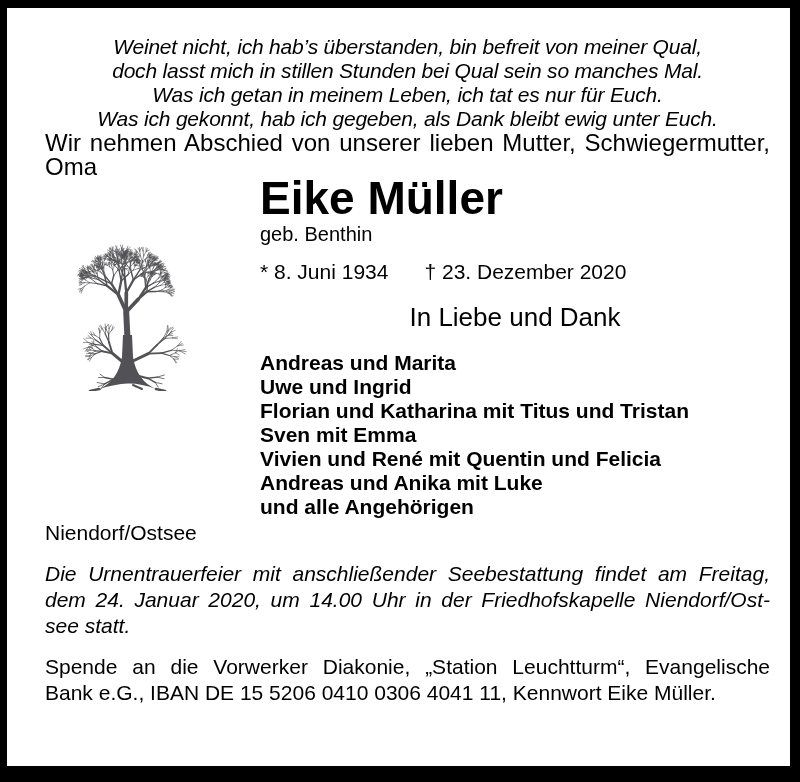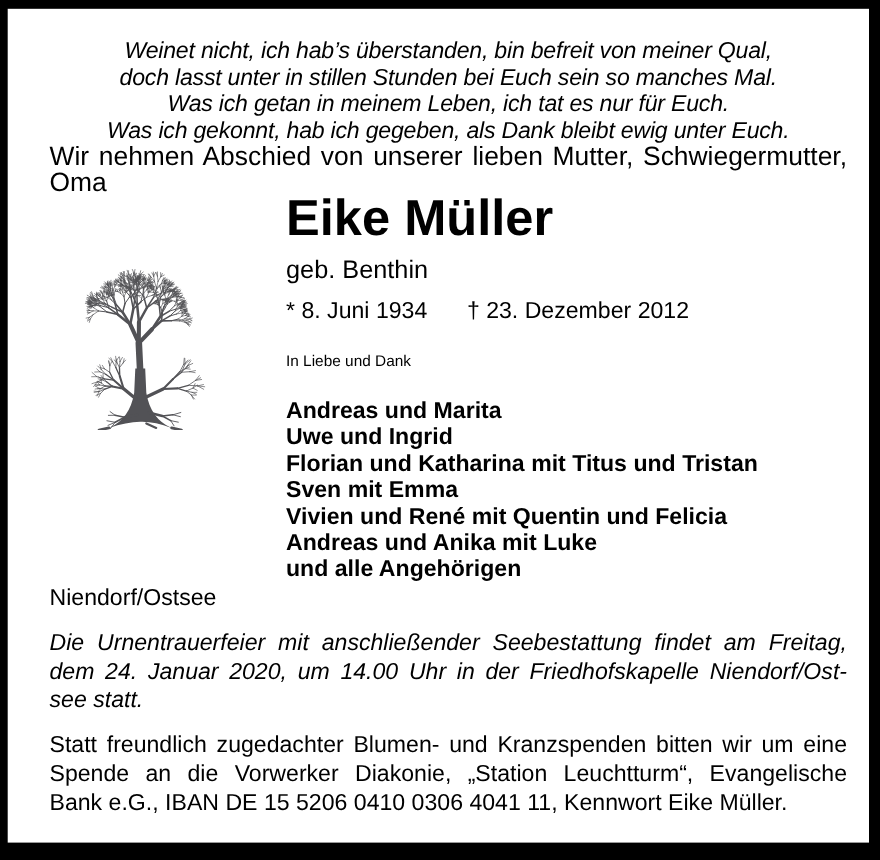--- a/index.html
+++ b/index.html
@@ -36,39 +36,39 @@
     position:absolute;
     left:0px;top:19px;
     width:162px;height:198px;
   }
   .col{margin-left:215px;}
   .col h1{
     margin:-5px 0 0 0;
     font-size:46px;line-height:48px;
     font-weight:bold;
   }
-  .maiden{margin-top:11px;font-size:23px;line-height:24px;}
+  .maiden{margin-top:0;font-size:20px;line-height:24px;}
   .dates{margin-top:14px;font-size:21px;line-height:24px;}
   .dates .death{margin-left:36px;}
-  .salutation{margin-top:21px;font-size:14px;line-height:24px;}
+  .salutation{margin-top:21px;font-size:26px;line-height:24px;text-align:center;}
   .mourners{margin-top:22px;font-size:21px;line-height:24px;font-weight:bold;}
   .location{margin-top:2px;font-size:21px;line-height:24px;}
   .para{font-size:21px;line-height:26px;}
   .para.funeral{margin-top:16px;font-style:italic;}
   .para.donation{margin-top:15px;}
 </style>
 </head>
 <body>
 
 <div class="sheet">
   <div class="inner">
 
     <div class="poem">
       <div>Weinet nicht, ich hab’s überstanden, bin befreit von meiner Qual,</div>
-      <div>doch lasst unter in stillen Stunden bei Euch sein so manches Mal.</div>
+      <div>doch lasst mich in stillen Stunden bei Qual sein so manches Mal.</div>
       <div>Was ich getan in meinem Leben, ich tat es nur für Euch.</div>
       <div>Was ich gekonnt, hab ich gegeben, als Dank bleibt ewig unter Euch.</div>
     </div>
 
     <div class="intro">
       <div class="jline">Wir nehmen Abschied von unserer lieben Mutter, Schwiegermutter, Oma</div>
     </div>
 
     <div class="main">
       <svg class="tree" viewBox="0 0 162 198" aria-hidden="true">
@@ -1147,21 +1147,21 @@
           <path d="M110.2 189.4 L117.1 190.8" stroke="#525256" stroke-width="0.8" stroke-linecap="round" fill="none"></path>
           <path d="M110.2 189.4 L113.2 194.1" stroke="#525256" stroke-width="0.8" stroke-linecap="round" fill="none"></path>
           <path d="M54.0 196.0 L45.0 198.0" stroke="#525256" stroke-width="2.5" stroke-linecap="round" fill="none"></path>
           <path d="M111.0 196.0 L120.0 198.0" stroke="#525256" stroke-width="2.5" stroke-linecap="round" fill="none"></path>
           <path d="M88.0 192.0 L97.0 196.0" stroke="#525256" stroke-width="2.0" stroke-linecap="round" fill="none"></path>
         </svg>
       <div class="col">
         <h1>Eike Müller</h1>
         <div class="maiden">geb. Benthin</div>
         <div class="dates">
-          <span>* 8. Juni 1934</span><span class="death">† 23. Dezember 2012</span>
+          <span>* 8. Juni 1934</span><span class="death">† 23. Dezember 2020</span>
         </div>
         <div class="salutation">In Liebe und Dank</div>
         <div class="mourners">
           <div>Andreas und Marita</div>
           <div>Uwe und Ingrid</div>
           <div>Florian und Katharina mit Titus und Tristan</div>
           <div>Sven mit Emma</div>
           <div>Vivien und René mit Quentin und Felicia</div>
           <div>Andreas und Anika mit Luke</div>
           <div>und alle Angehörigen</div>
@@ -1171,19 +1171,18 @@
 
     <div class="location">Niendorf/Ostsee</div>
 
     <div class="para funeral">
       <div class="jline">Die Urnentrauerfeier mit anschließender Seebestattung findet am Freitag,</div>
       <div class="jline">dem 24. Januar 2020, um 14.00 Uhr in der Friedhofskapelle Niendorf/Ost-</div>
       <div class="lline">see statt.</div>
     </div>
 
     <div class="para donation">
-      <div class="jline">Statt freundlich zugedachter Blumen- und Kranzspenden bitten wir um eine</div>
       <div class="jline">Spende an die Vorwerker Diakonie, „Station Leuchtturm“, Evangelische</div>
       <div class="lline">Bank e.G., IBAN DE 15 5206 0410 0306 4041 11, Kennwort Eike Müller.</div>
     </div>
 
   </div>
 </div>
 
 </body></html>

